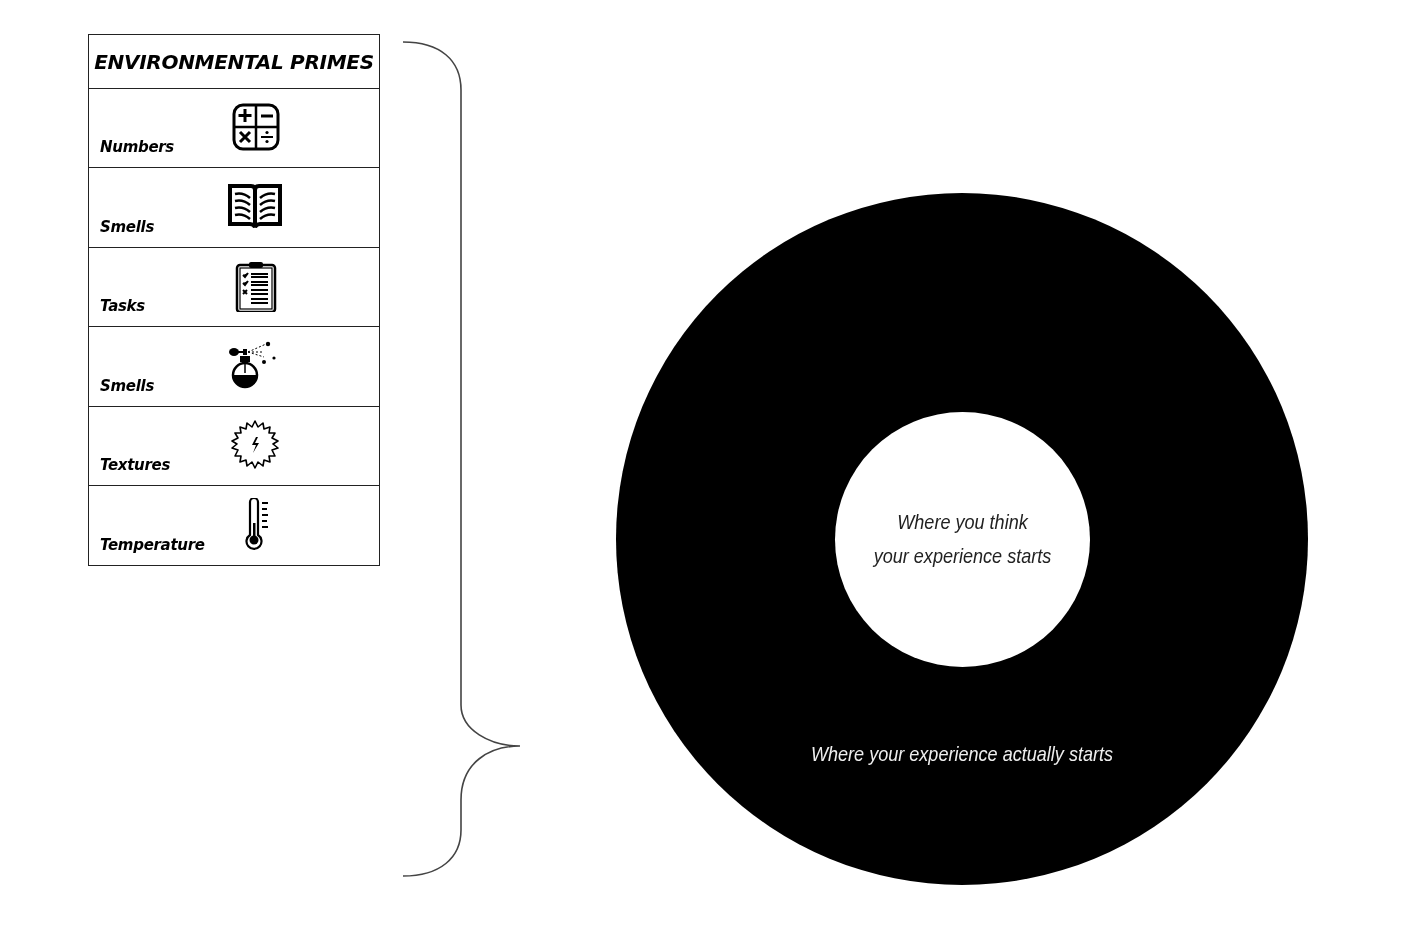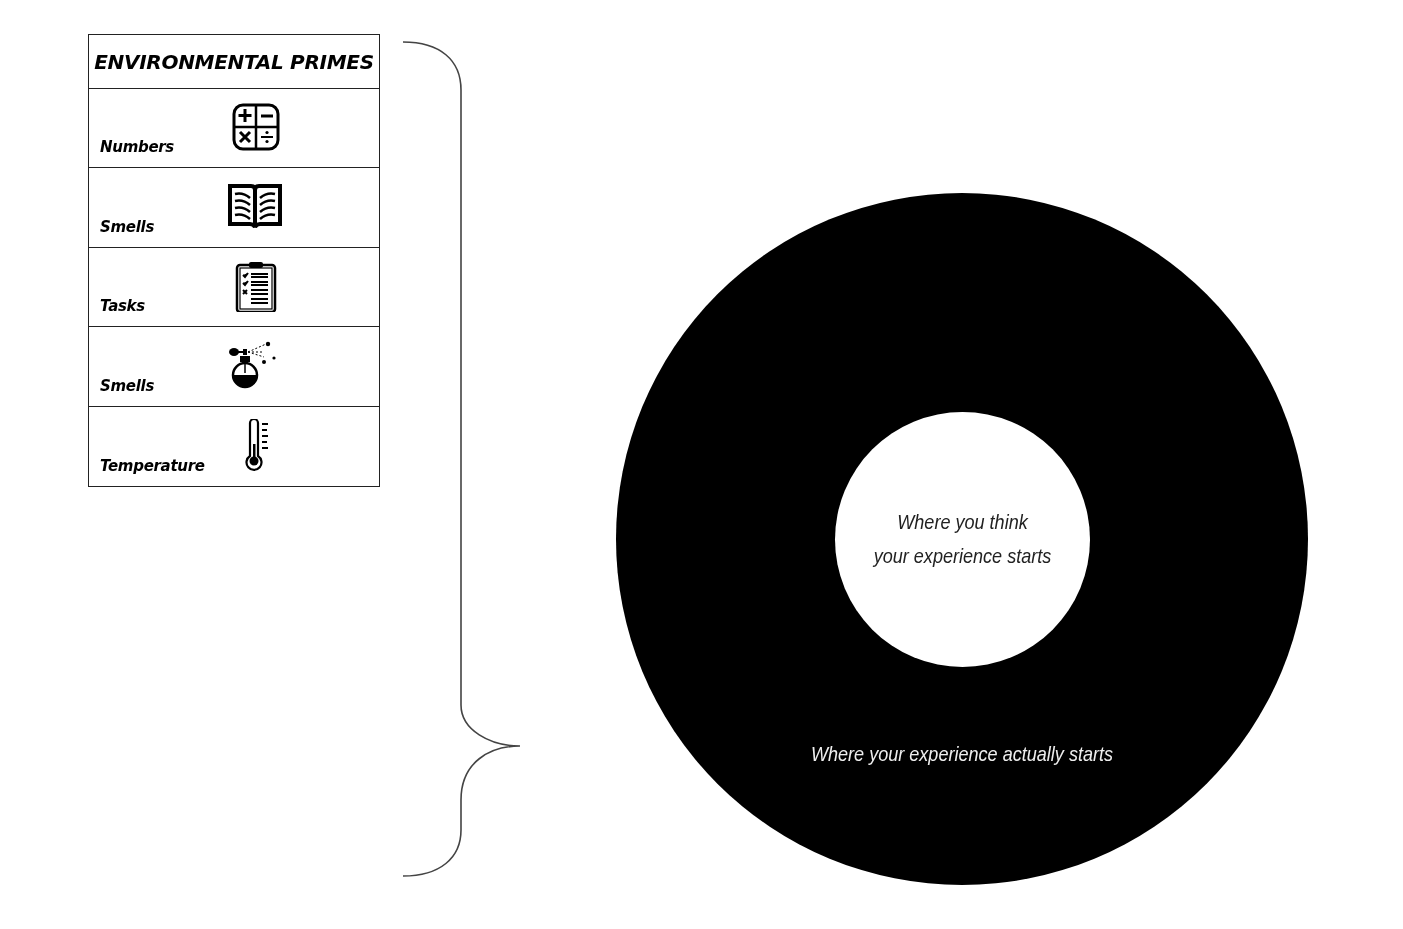--- a/index.html
+++ b/index.html
@@ -89,20 +89,29 @@
             <path d="M23 13l18-8M23 13h16M23 13l16 5"></path>
           </g>
           <circle cx="43" cy="5" r="2.2"></circle>
           <circle cx="49" cy="19" r="1.6"></circle>
           <circle cx="39" cy="23" r="2"></circle>
         </svg>
     </span>
   </div>
 
 
+  <div class="row">
+    <span class="label">Textures</span>
+    <span class="icon">
+      <svg viewBox="0 0 60 52">
+          <polygon points="30,2 33,8 38,4 39,10 45,8 44,14 50,14 47,19 53,22 48,25 53,29 47,31 50,37 44,37 45,43 39,41 38,47 33,43 30,49 27,43 22,47 21,41 15,43 16,37 10,37 13,31 7,29 12,25 7,22 13,19 10,14 16,14 15,8 21,10 22,4 27,8" fill="none" stroke="#000" stroke-width="1.6" stroke-linejoin="round"></polygon>
+          <path d="M31 18l-4 8h4l-3 8 6-10h-4l3-6z"></path>
+        </svg>
+    </span>
+  </div>
 
   <div class="row">
     <span class="label">Temperature</span>
     <span class="icon">
       <svg viewBox="0 0 60 52">
           <path d="M25 4a4 4 0 0 1 8 0v33a7.5 7.5 0 1 1-8 0z" fill="none" stroke="#000" stroke-width="2.2"></path>
           <rect x="28" y="25" width="2.5" height="14"></rect>
           <circle cx="29" cy="42" r="4.5"></circle>
           <path d="M37 5h6M37 11h5M37 17h6M37 23h5M37 29h6" stroke="#000" stroke-width="1.8"></path>
         </svg>

